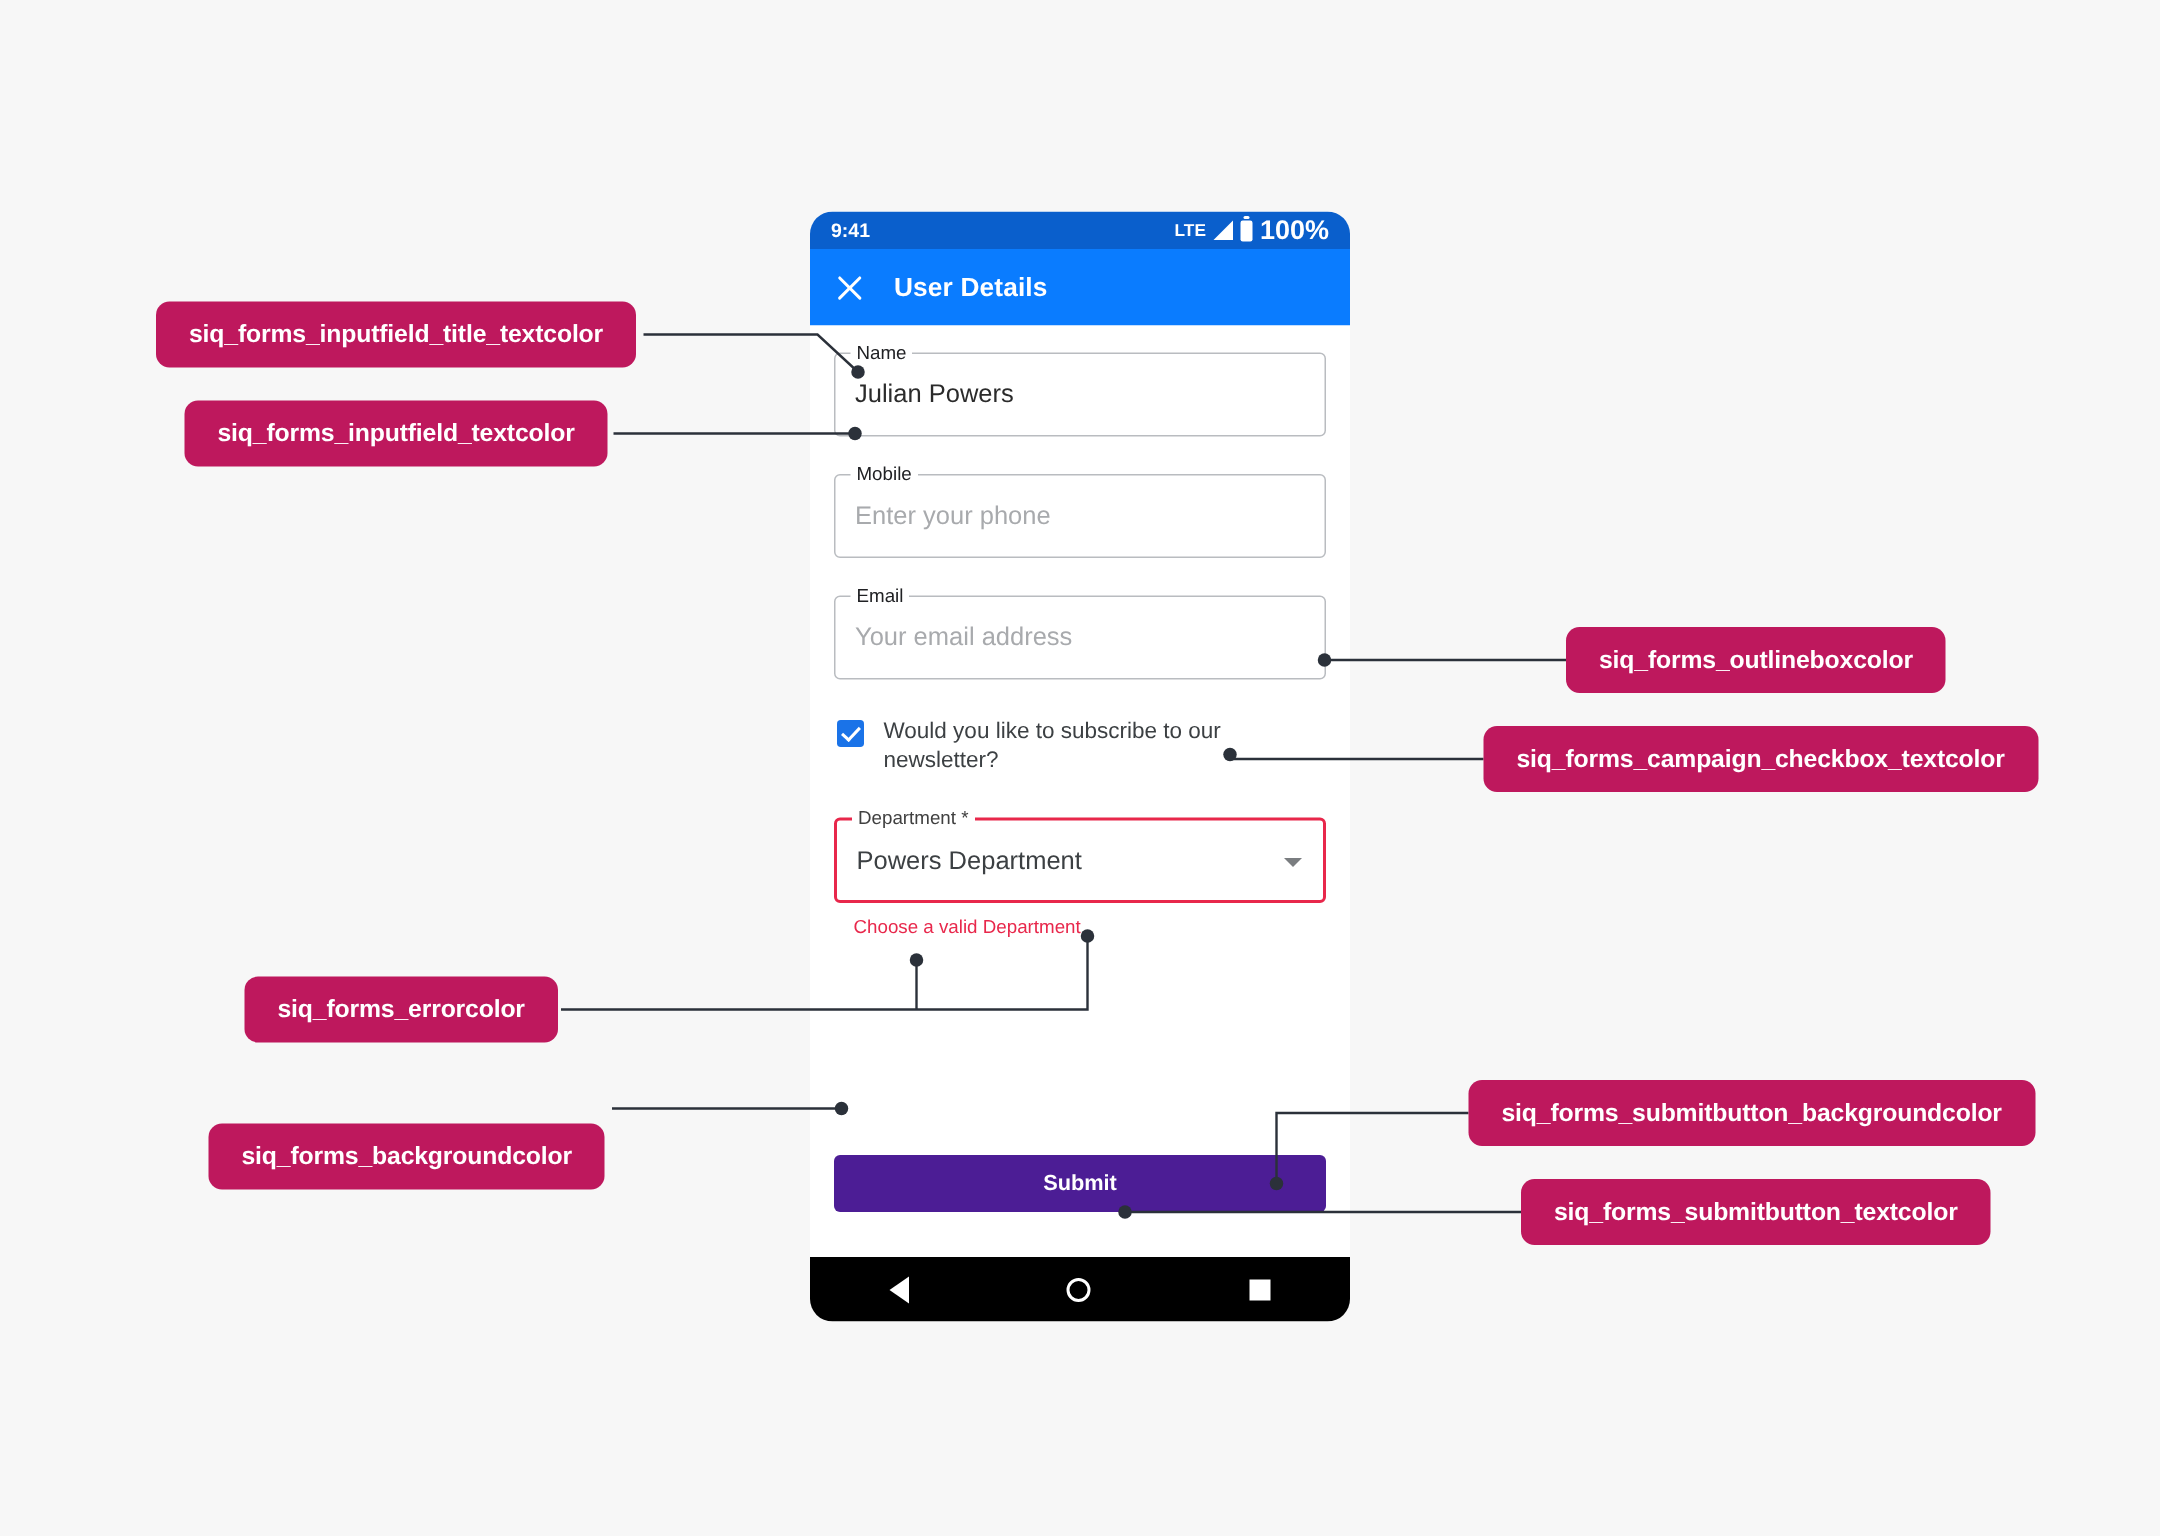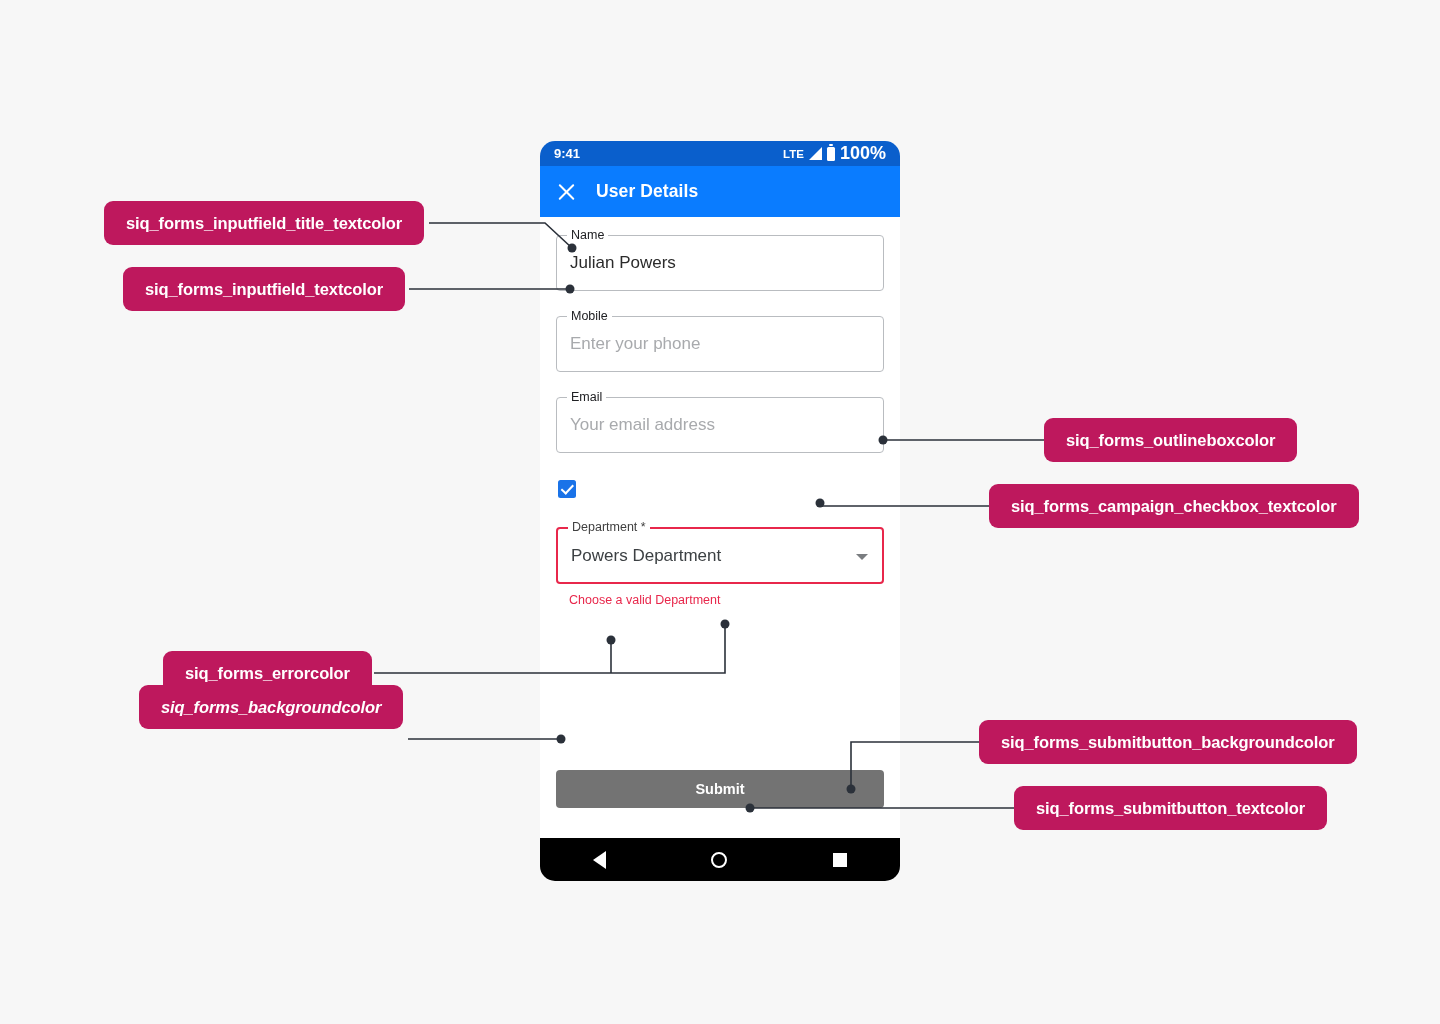--- a/index.html
+++ b/index.html
@@ -221,21 +221,21 @@
     margin-left: 13px;
   }
 
   
   .submit-btn {
     position: absolute;
     left: 16px;
     bottom: 14px;
     width: 328px;
     height: 38px;
-    background: #737373;
+    background: #4c1d95;
     border: none;
     border-radius: 4px;
     color: #ffffff;
     font-size: 14.5px;
     font-weight: bold;
     font-family: "Liberation Sans", sans-serif;
     cursor: pointer;
   }
 
   
@@ -315,21 +315,21 @@
 </div>
 
 <div class="callout" style="left:989px; top:484px;">
   <span>siq_forms_campaign_checkbox_textcolor</span>
 </div>
 
 <div class="callout" style="left:163px; top:651px;">
   <span>siq_forms_errorcolor</span>
 </div>
 
-<div class="callout" style="left:139px; top:685px;font-style:italic;">
+<div class="callout" style="left:139px; top:749px;">
   <span>siq_forms_backgroundcolor</span>
 </div>
 
 <div class="callout" style="left:979px; top:720px;">
   <span>siq_forms_submitbutton_backgroundcolor</span>
 </div>
 
 <div class="callout" style="left:1014px; top:786px;">
   <span>siq_forms_submitbutton_textcolor</span>
 </div>
@@ -363,20 +363,21 @@
       <span class="field-value placeholder">Enter your phone</span>
     </div>
 
     <div class="field">
       <span class="field-label">Email</span>
       <span class="field-value placeholder">Your email address</span>
     </div>
 
     <div class="checkbox-row">
       <span class="checkbox"></span>
+      <span class="checkbox-text">Would you like to subscribe to our newsletter?</span>
     </div>
 
     <div class="dropdown-wrap">
       <div class="field error">
         <span class="field-label">Department *</span>
         <span class="field-value">Powers Department</span>
         <span class="caret"></span>
       </div>
       <div class="error-text">Choose a valid Department</div>
     </div>

